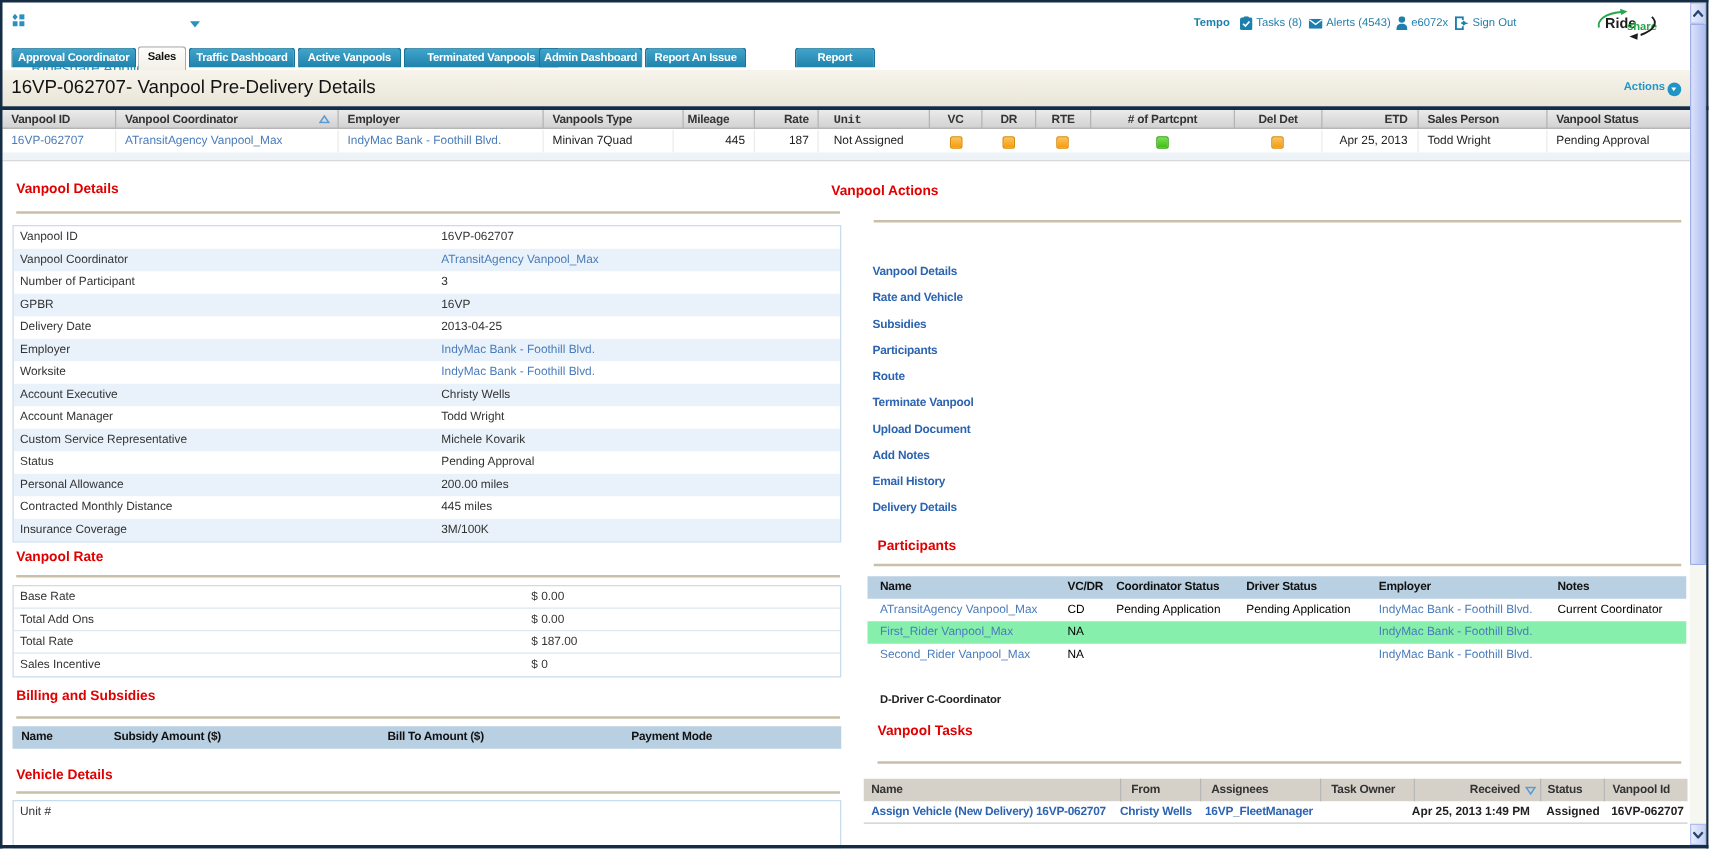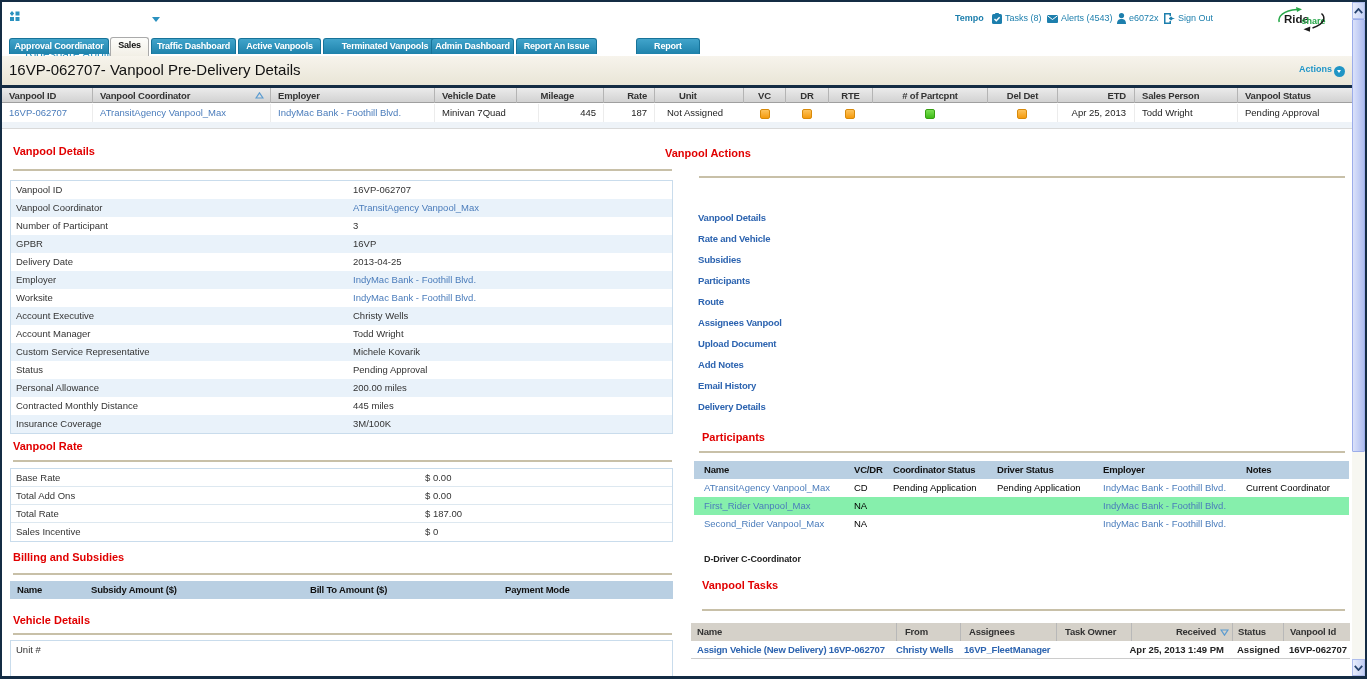--- a/index.html
+++ b/index.html
@@ -116,24 +116,24 @@
   </div>
   <div class="abs navy" style="left:0; top:85px; width:1367px; height:3px;"></div>
 
   <div class="abs" id="gridhead">
     <div class="c" style="left:0; width:90px; border-left:none;">Vanpool ID</div>
     <div class="c" style="left:90px; width:178px;">Vanpool Coordinator</div>
     <svg style="position:absolute; left:253px; top:4px;" width="9" height="7" viewBox="0 0 9 7">
         <path d="M4.5 0.8 L8 6 H1 Z" fill="none" stroke="#5a9bd0" stroke-width="1.2"></path>
       </svg>
     <div class="c" style="left:268px; width:164px;">Employer</div>
-    <div class="c" style="left:432px; width:104px;">Vehicle Date</div>
-    <div class="c" style="left:514px; width:65px; text-align:right; padding-left:3px; padding-right:7px;">Mileage</div>
+    <div class="c" style="left:432px; width:104px;">Vanpools Type</div>
+    <div class="c" style="left:544px; width:65px; padding-left:3px; padding-right:7px;">Mileage</div>
     <div class="c" style="left:601px; width:51px; text-align:right; padding-left:0; padding-right:7px;">Rate</div>
-    <div class="c" style="left:652px; width:89px; padding-left:24px;">Unit</div>
+    <div class="c" style="left:652px; width:89px; padding-left:12px;font-family:Liberation Mono, monospace;">Unit</div>
     <div class="c" style="left:741px; width:42px; text-align:center; padding-left:0;">VC</div>
     <div class="c" style="left:783px; width:43px; text-align:center; padding-left:0;">DR</div>
     <div class="c" style="left:826px; width:44px; text-align:center; padding-left:0;">RTE</div>
     <div class="c" style="left:870px; width:115px; text-align:center; padding-left:0;"># of Partcpnt</div>
     <div class="c" style="left:985px; width:70px; text-align:center; padding-left:0;">Del Det</div>
     <div class="c" style="left:1055px; width:77px; text-align:right; padding-left:0; padding-right:8px;">ETD</div>
     <div class="c" style="left:1132px; width:103px;">Sales Person</div>
     <div class="c" style="left:1235px; width:115px;">Vanpool Status</div>
   </div>
 
@@ -255,21 +255,21 @@
       </div>
   </div>
 
   <div class="abs red-h" style="left:665px; top:147px;">Vanpool Actions</div>
   <div class="abs rule" style="left:699px; top:176px; width:646px;"></div>
   <a class="abs blnk" style="left:698px; top:212px; font-size:9.5px;" href="#">Vanpool Details</a>
   <a class="abs blnk" style="left:698px; top:233px; font-size:9.5px;" href="#">Rate and Vehicle</a>
   <a class="abs blnk" style="left:698px; top:254px; font-size:9.5px;" href="#">Subsidies</a>
   <a class="abs blnk" style="left:698px; top:275px; font-size:9.5px;" href="#">Participants</a>
   <a class="abs blnk" style="left:698px; top:296px; font-size:9.5px;" href="#">Route</a>
-  <a class="abs blnk" style="left:698px; top:317px; font-size:9.5px;" href="#">Assignees Vanpool</a>
+  <a class="abs blnk" style="left:698px; top:317px; font-size:9.5px;" href="#">Terminate Vanpool</a>
   <a class="abs blnk" style="left:698px; top:338px; font-size:9.5px;" href="#">Upload Document</a>
   <a class="abs blnk" style="left:698px; top:359px; font-size:9.5px;" href="#">Add Notes</a>
   <a class="abs blnk" style="left:698px; top:380px; font-size:9.5px;" href="#">Email History</a>
   <a class="abs blnk" style="left:698px; top:401px; font-size:9.5px;" href="#">Delivery Details</a>
 
   <div class="abs red-h" style="left:702px; top:431px;">Participants</div>
   <div class="abs rule" style="left:699px; top:451px; width:646px;"></div>
   <div class="ptable" style="left:694px; top:461px; width:655px;">
     <div class="phead">
       <span class="pc" style="left:10px;">Name</span>

